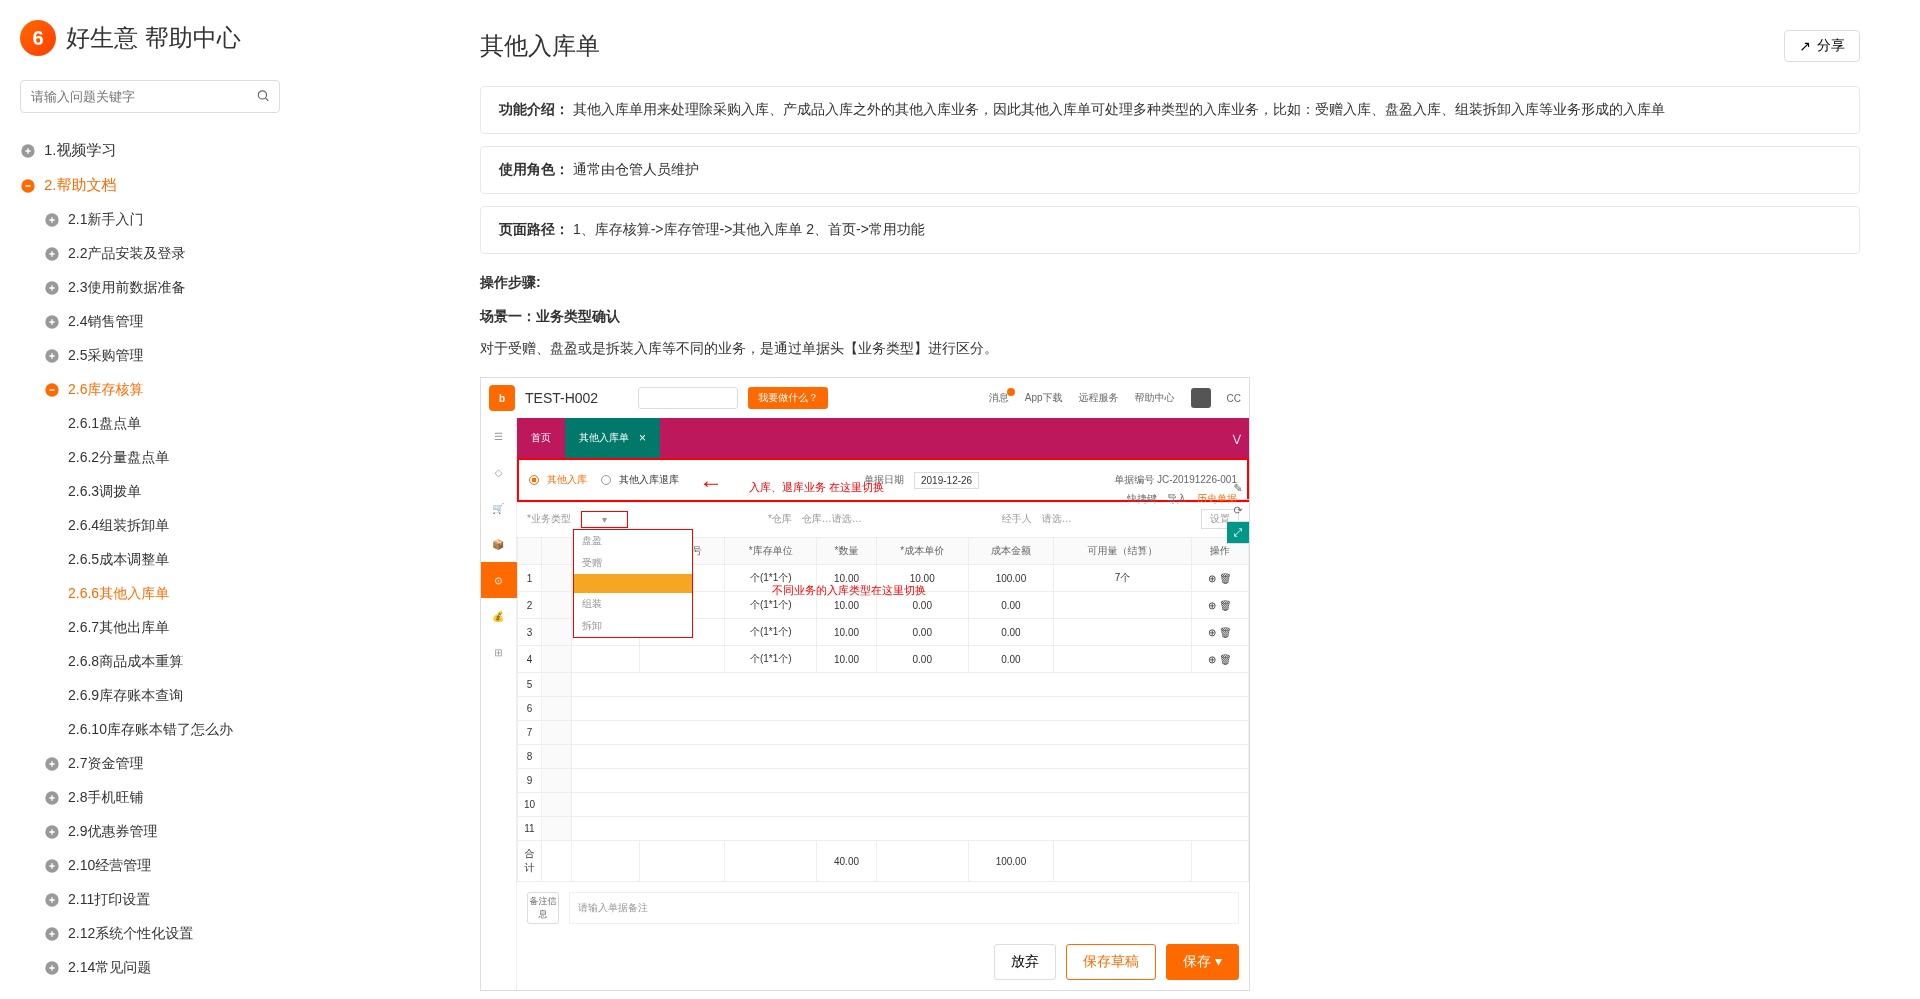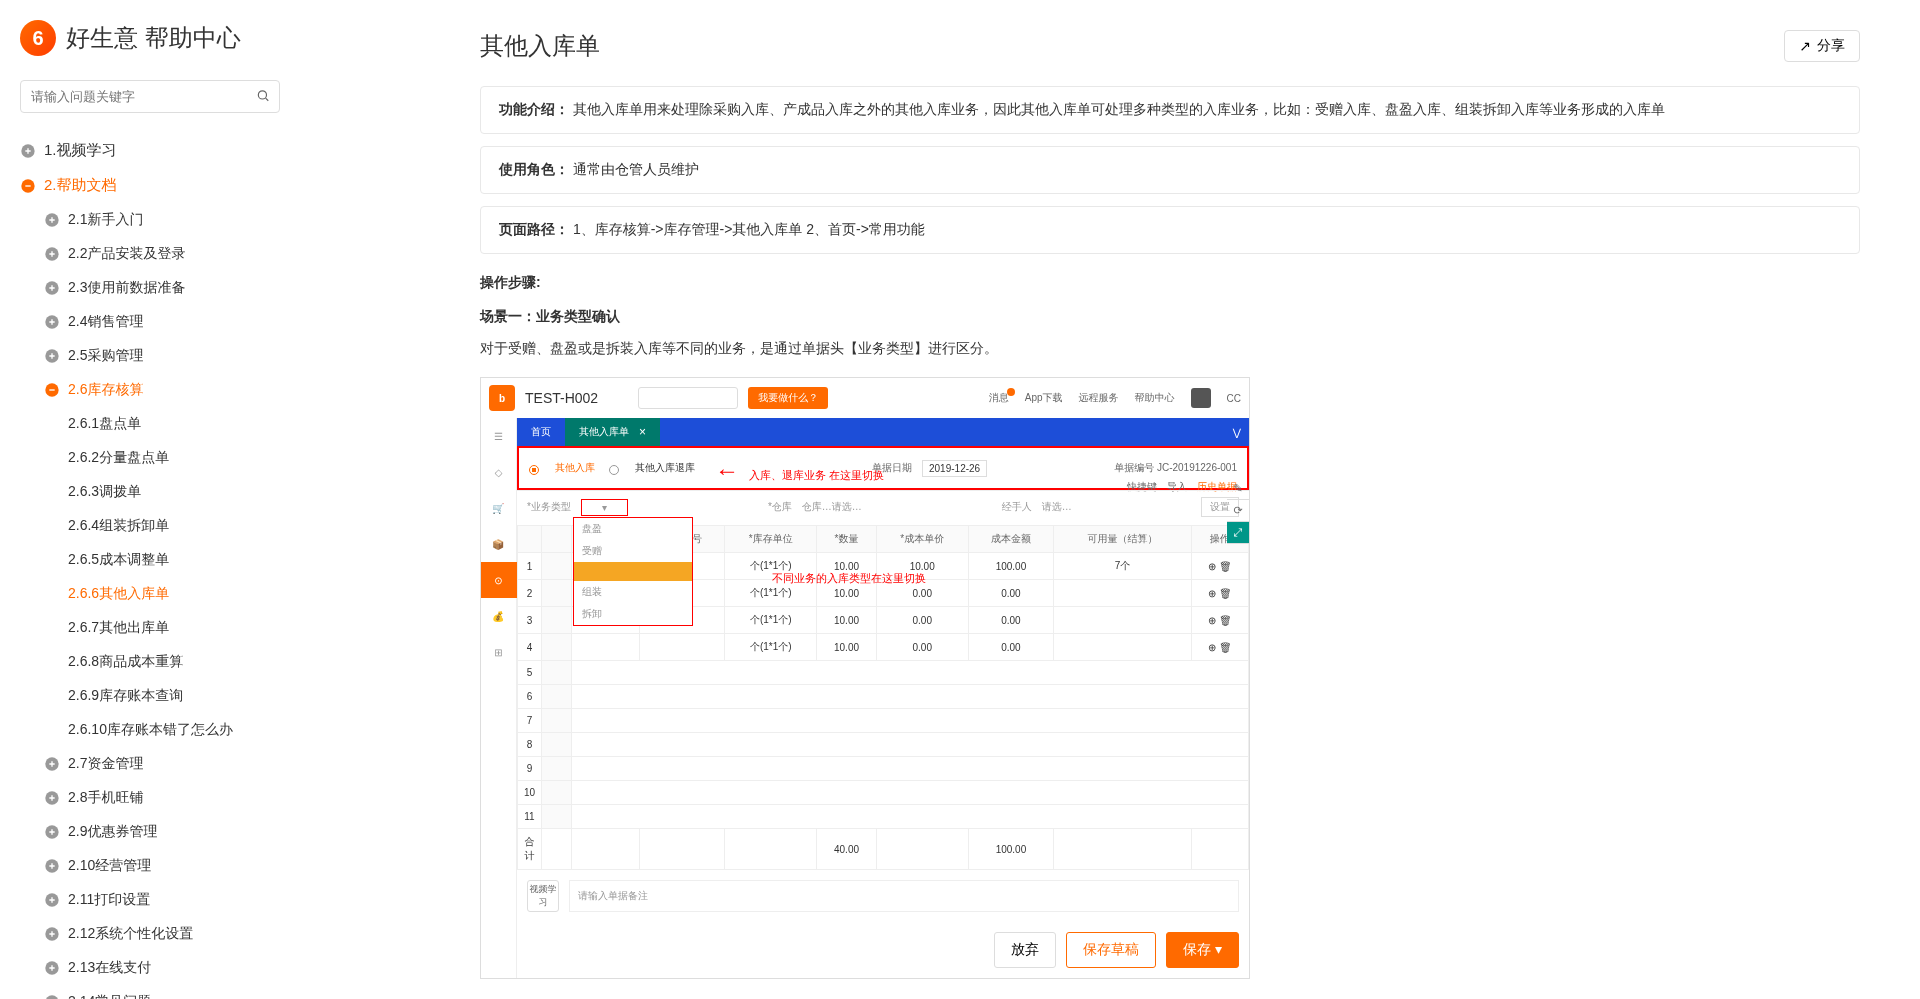--- a/index.html
+++ b/index.html
@@ -39,27 +39,27 @@
 .ss-top-orange { margin-left: 10px; background: #ff6a00; color: #fff; padding: 4px 10px; border-radius: 3px; font-size: 10px; }
 .ss-top-right { margin-left: auto; display: flex; align-items: center; gap: 16px; font-size: 10px; color: #666; }
 .ss-msg-badge { position: relative; }
 .ss-msg-badge::after { content: ''; position: absolute; top: -3px; right: -6px; width: 8px; height: 8px; background: #ff6a00; border-radius: 50%; }
 .ss-avatar { width: 20px; height: 20px; background: #555; border-radius: 3px; }
 .ss-body { display: flex; }
 .ss-left { width: 36px; background: #fff; border-right: 1px solid #eee; display: flex; flex-direction: column; align-items: center; padding-top: 0; }
 .ss-left-icon { width: 36px; height: 36px; display: flex; align-items: center; justify-content: center; color: #999; }
 .ss-left-icon.active { background: #ff6a00; color: #fff; }
 .ss-main { flex: 1; }
-.ss-tabs { display: flex; background: #1d4ed8; color: #fff; height: 28px; align-items: stretch; }
+.ss-tabs { display: flex; background: #be185d; color: #fff; height: 40px; align-items: stretch; }
 .ss-tab { padding: 0 14px; display: flex; align-items: center; font-size: 10px; }
 .ss-tab-active-teal { background: #00796b; }
 .ss-tab-close { margin-left: 10px; font-size: 12px; }
 .ss-tabs-end { margin-left: auto; display: flex; align-items: center; padding: 0 8px; }
 .ss-highlight-row { display: flex; align-items: center; padding: 6px 10px; border: 2px solid red; margin: 0; position: relative; }
-.ss-radio-opt { display: flex; align-items: flex-end; gap: 16px; font-size: 10px; margin-right: 14px; }
+.ss-radio-opt { display: flex; align-items: center; gap: 8px; font-size: 10px; margin-right: 14px; }
 .ss-radio-opt .dot { width: 10px; height: 10px; border: 1px solid #999; border-radius: 50%; display: inline-block; }
 .ss-radio-opt.checked .dot { border-color: #ff6a00; background: radial-gradient(circle, #ff6a00 40%, transparent 45%); }
 .ss-radio-opt.checked { color: #ff6a00; }
 .ss-date-field { border: 1px solid #ddd; padding: 2px 6px; font-size: 10px; margin-left: 10px; }
 .ss-red-arrow { color: red; font-size: 24px; margin: 0 6px; }
 .ss-ann1 { position: absolute; left: 230px; top: 20px; color: red; font-size: 11px; white-space: nowrap; }
 .ss-form-row2 { display: flex; align-items: center; padding: 6px 10px; font-size: 10px; gap: 10px; position: relative; color: #999; border-top: 1px solid #eee; }
 .ss-dropdown { position: absolute; left: 56px; top: 26px; width: 120px; background: #fff; border: 1.5px solid red; z-index: 10; }
 .ss-dd-selected { background: #f5a623; color: #fff; padding: 4px 8px; }
 .ss-dd-item { padding: 4px 8px; }
@@ -250,29 +250,20 @@
           <span>2.11打印设置</span>
         </li>
       <li class="nav-item nav-item-l2">
           <span class="nav-icon">
             <svg viewBox="0 0 24 24" fill="currentColor">
               <circle cx="12" cy="12" r="10"></circle>
               <path d="M8 12h8M12 8v8" stroke="#fff" stroke-width="2"></path>
             </svg>
           </span>
           <span>2.12系统个性化设置</span>
-        </li>
-      <li class="nav-item nav-item-l2">
-          <span class="nav-icon">
-            <svg viewBox="0 0 24 24" fill="currentColor">
-              <circle cx="12" cy="12" r="10"></circle>
-              <path d="M8 12h8M12 8v8" stroke="#fff" stroke-width="2"></path>
-            </svg>
-          </span>
-          <span>2.13在线支付</span>
         </li>
       <li class="nav-item nav-item-l2">
           <span class="nav-icon">
             <svg viewBox="0 0 24 24" fill="currentColor">
               <circle cx="12" cy="12" r="10"></circle>
               <path d="M8 12h8M12 8v8" stroke="#fff" stroke-width="2"></path>
             </svg>
           </span>
           <span>2.14常见问题</span>
         </li>
@@ -491,21 +482,21 @@
                     <td></td>
                     <td>40.00</td>
                     <td></td>
                     <td>100.00</td>
                     <td></td>
                     <td></td>
                   </tr>
               </tbody>
             </table>
             <div class="ss-remark-row">
-              <div class="ss-remark-label">视频学习</div>
+              <div class="ss-remark-label">备注信息</div>
               <div class="ss-remark-input">请输入单据备注</div>
             </div>
             <div class="ss-footer">
               <button class="ss-btn">放弃</button>
               <button class="ss-btn ss-btn-ghost">保存草稿</button>
               <button class="ss-btn ss-btn-primary"><span>保存</span> ▾</button>
             </div>
           </div>
           <div style="position:absolute;right:0;top:60px;">
             <div class="ss-right-tool">✎</div>

